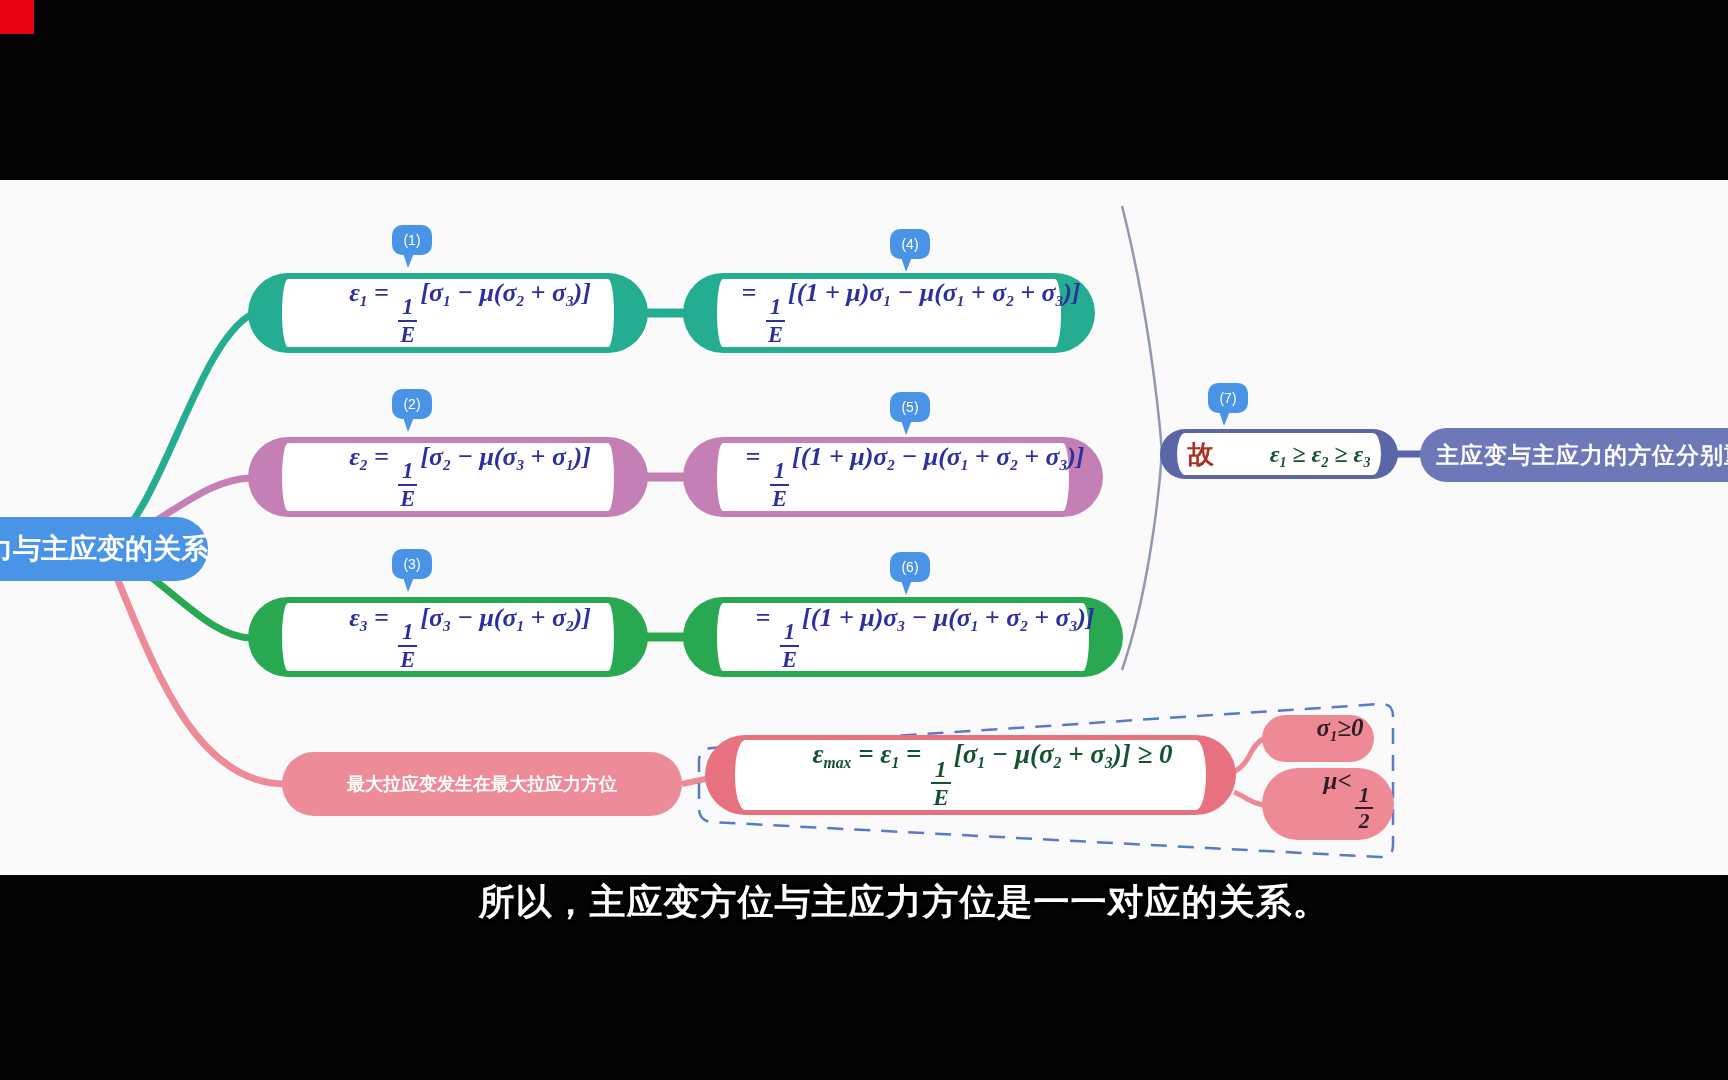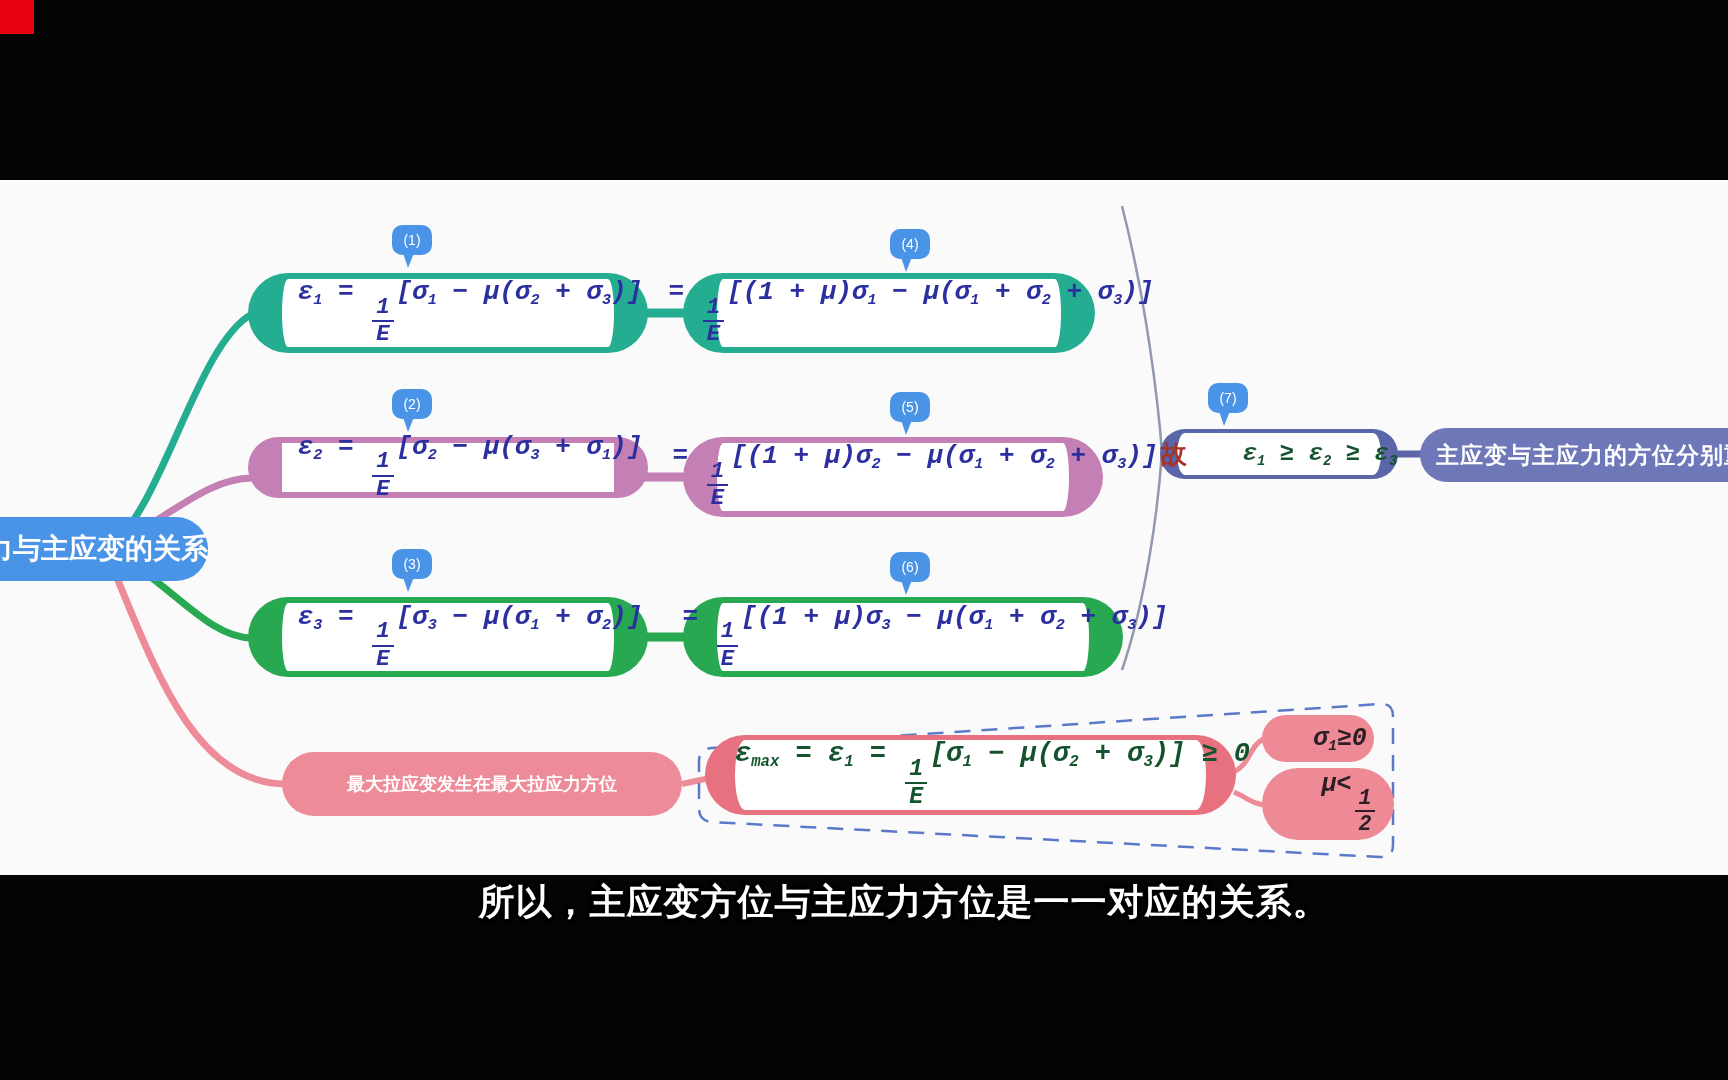--- a/index.html
+++ b/index.html
@@ -20,21 +20,21 @@
     display:flex;align-items:center;justify-content:center;box-sizing:border-box;
   }
   .cap34{border-width:6px 34px;}
   .teal{border-color:#25ad91;}
   .mauve{border-color:#c47fb4;}
   .green{border-color:#28a850;align-items:flex-end;}
   .rose{border-color:#e8717f;}
   .slate{border-color:#5a66a8;}
 
   .math{
-    font-family:Liberation Mono, monospace;
+    font-family:Liberation Serif, serif;
     font-style:italic;font-weight:bold;white-space:nowrap;line-height:1;padding-left:44px;
   }
   .math sub{font-size:0.58em;font-style:italic;line-height:0;vertical-align:-0.35em;}
   .blue{color:#2b2f9f;font-size:26px;}
   .red{color:#14532d;}
   .frac{display:inline-flex;flex-direction:column;align-items:center;vertical-align:-0.6em;
         line-height:1.05;font-size:0.86em;margin:0 3px;}
   .frac .num{border-bottom:2.5px solid currentColor;padding:0 4px 1px;}
   .frac .den{padding-top:1px;}
 
@@ -49,21 +49,21 @@
   }
 
   
   .pill{position:absolute;z-index:3;display:flex;align-items:center;box-sizing:border-box;color:#fff;font-weight:bold;}
   #root-node{left:-52px;top:517px;width:260px;height:64px;border-radius:32px;background:#4a94e8;
              font-size:28px;justify-content:center;padding-left:10px;white-space:nowrap;}
   #note-node{left:1420px;top:428px;width:340px;height:54px;border-radius:27px;background:#6e77b8;
              font-size:23px;padding-left:16px;white-space:nowrap;letter-spacing:1px;}
   #max-strain-node{left:282px;top:752px;width:400px;height:64px;border-radius:32px;background:#ee8b98;
              font-size:18px;justify-content:center;white-space:nowrap;}
-  .bubble{position:absolute;z-index:3;background:#ee8a96;display:flex;align-items:center;justify-content:center;}
+  .bubble{position:absolute;z-index:3;background:#ee8a96;display:flex;justify-content:center;}
   #cond-sigma{left:1262px;top:715px;width:112px;height:47px;border-radius:24px;}
   #cond-mu{left:1262px;top:768px;width:132px;height:72px;border-radius:36px;}
   .bubble .math{color:#2b1e24;font-size:25px;}
 
   
   #conclusion-node{left:1160px;top:429px;width:238px;height:50px;border-width:4px 17px;border-radius:25px;gap:12px;}
   #conclusion-node .cjk{font-family:"Liberation Sans",sans-serif;font-style:normal;font-weight:bold;
                         color:#a93226;font-size:26px;}
   #conclusion-node .math{font-size:24px;}
 
@@ -113,21 +113,21 @@
 <div class="pill" id="root-node">
   <span>应力与主应变的关系</span>
 </div>
 
 <div class="node cap34 teal" style="left:248px;top:273px;width:400px;height:80px">
   <span class="math blue"><span>ε</span><sub>1</sub><span> = </span><span class="frac">
         <span class="num">1</span>
         <span class="den">E</span>
       </span><span>[</span><span>σ</span><sub>1</sub><span> − </span><span>μ(</span><span>σ</span><sub>2</sub><span> + </span><span>σ</span><sub>3</sub><span>)]</span></span>
 </div>
-<div class="node cap34 mauve" style="left:248px;top:437px;width:400px;height:61px">
+<div class="node cap34 mauve" style="left:248px;top:437px;width:400px;height:80px">
   <span class="math blue"><span>ε</span><sub>2</sub><span> = </span><span class="frac">
         <span class="num">1</span>
         <span class="den">E</span>
       </span><span>[</span><span>σ</span><sub>2</sub><span> − </span><span>μ(</span><span>σ</span><sub>3</sub><span> + </span><span>σ</span><sub>1</sub><span>)]</span></span>
 </div>
 <div class="node cap34 green" style="left:248px;top:597px;width:400px;height:80px">
   <span class="math blue"><span>ε</span><sub>3</sub><span> = </span><span class="frac">
         <span class="num">1</span>
         <span class="den">E</span>
       </span><span>[</span><span>σ</span><sub>3</sub><span> − </span><span>μ(</span><span>σ</span><sub>1</sub><span> + </span><span>σ</span><sub>2</sub><span>)]</span></span>

